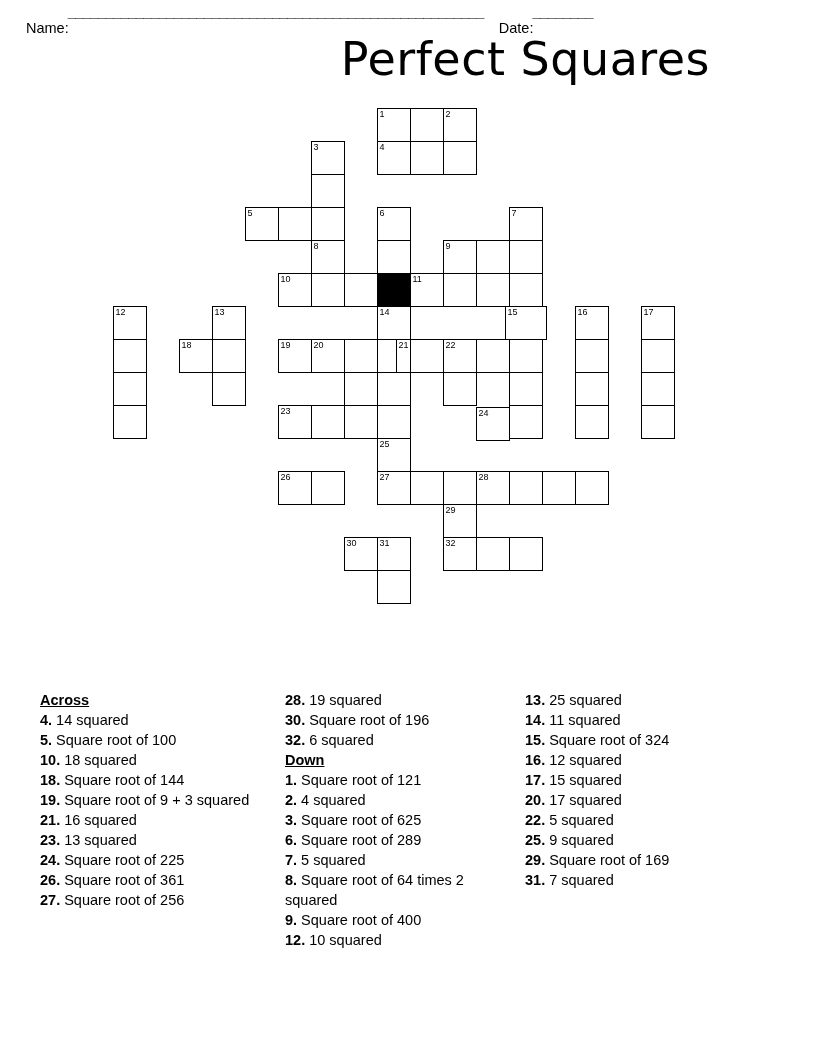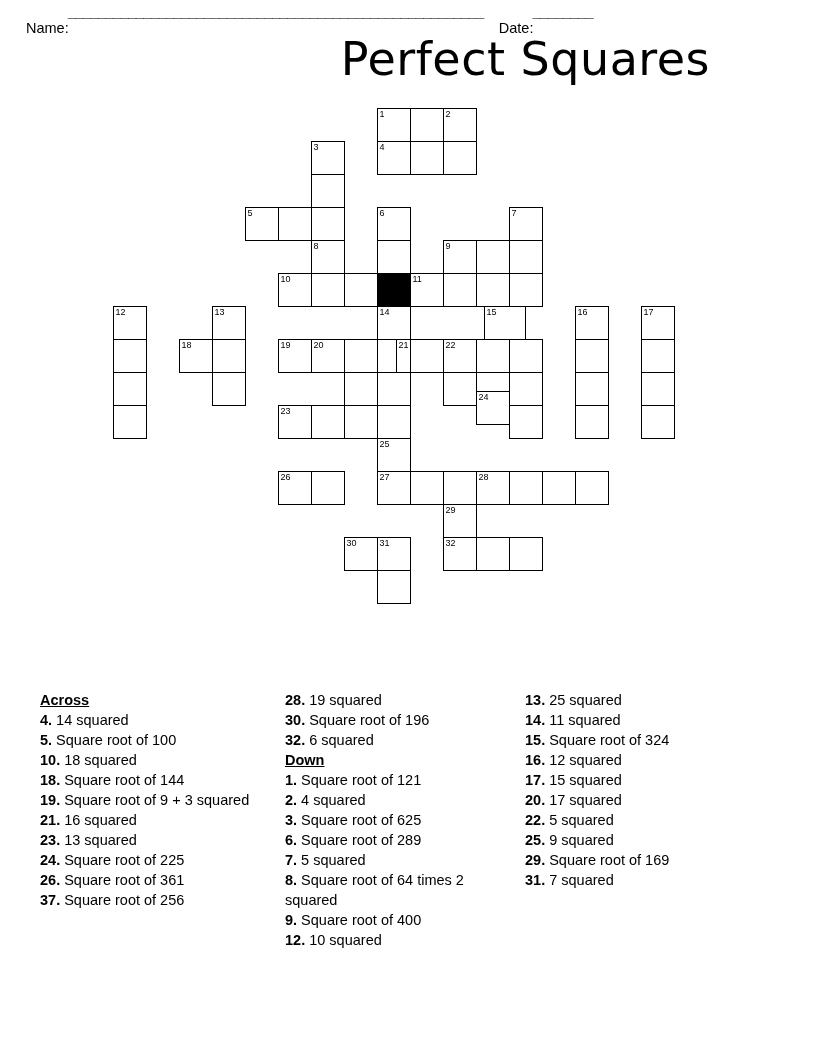--- a/index.html
+++ b/index.html
@@ -157,21 +157,21 @@
     <div class="cell" style="left: 509px; top: 169px;"></div>
     <div class="cell" style="left: 113px; top: 202px;">
       <span class="num">12</span>
     </div>
     <div class="cell" style="left: 212px; top: 202px;">
       <span class="num">13</span>
     </div>
     <div class="cell" style="left: 377px; top: 202px;">
       <span class="num">14</span>
     </div>
-    <div class="cell" style="left: 484px; top: 202px; padding-left: 40px;">
+    <div class="cell" style="left: 505px; top: 202px; padding-left: 40px;">
       <span class="num">15</span>
     </div>
     <div class="cell" style="left: 575px; top: 202px;">
       <span class="num">16</span>
     </div>
     <div class="cell" style="left: 641px; top: 202px;">
       <span class="num">17</span>
     </div>
     <div class="cell" style="left: 113px; top: 235px;"></div>
     <div class="cell" style="left: 179px; top: 235px;">
@@ -204,21 +204,21 @@
     <div class="cell" style="left: 509px; top: 268px;"></div>
     <div class="cell" style="left: 575px; top: 268px;"></div>
     <div class="cell" style="left: 641px; top: 268px;"></div>
     <div class="cell" style="left: 113px; top: 301px;"></div>
     <div class="cell" style="left: 278px; top: 301px;">
       <span class="num">23</span>
     </div>
     <div class="cell" style="left: 311px; top: 301px;"></div>
     <div class="cell" style="left: 344px; top: 301px;"></div>
     <div class="cell" style="left: 377px; top: 301px;"></div>
-    <div class="cell" style="left: 476px; top: 287px;">
+    <div class="cell" style="left: 476px; top: 303px;">
       <span class="num">24</span>
     </div>
     <div class="cell" style="left: 509px; top: 301px;"></div>
     <div class="cell" style="left: 575px; top: 301px;"></div>
     <div class="cell" style="left: 641px; top: 301px;"></div>
     <div class="cell" style="left: 377px; top: 334px;">
       <span class="num">25</span>
     </div>
     <div class="cell" style="left: 278px; top: 367px;">
       <span class="num">26</span>
@@ -257,21 +257,21 @@
       <div class="clue-head">Across</div>
       <div class="clue"><b>4.</b><span> 14 squared</span></div>
       <div class="clue"><b>5.</b><span> Square root of 100</span></div>
       <div class="clue"><b>10.</b><span> 18 squared</span></div>
       <div class="clue"><b>18.</b><span> Square root of 144</span></div>
       <div class="clue"><b>19.</b><span> Square root of 9 + 3 squared</span></div>
       <div class="clue"><b>21.</b><span> 16 squared</span></div>
       <div class="clue"><b>23.</b><span> 13 squared</span></div>
       <div class="clue"><b>24.</b><span> Square root of 225</span></div>
       <div class="clue"><b>26.</b><span> Square root of 361</span></div>
-      <div class="clue"><b>37.</b><span> Square root of 256</span></div>
+      <div class="clue"><b>27.</b><span> Square root of 256</span></div>
     </div>
     <div class="clue-col">
       <div class="clue"><b>28.</b><span> 19 squared</span></div>
       <div class="clue"><b>30.</b><span> Square root of 196</span></div>
       <div class="clue"><b>32.</b><span> 6 squared</span></div>
       <div class="clue-head">Down</div>
       <div class="clue"><b>1.</b><span> Square root of 121</span></div>
       <div class="clue"><b>2.</b><span> 4 squared</span></div>
       <div class="clue"><b>3.</b><span> Square root of 625</span></div>
       <div class="clue"><b>6.</b><span> Square root of 289</span></div>

